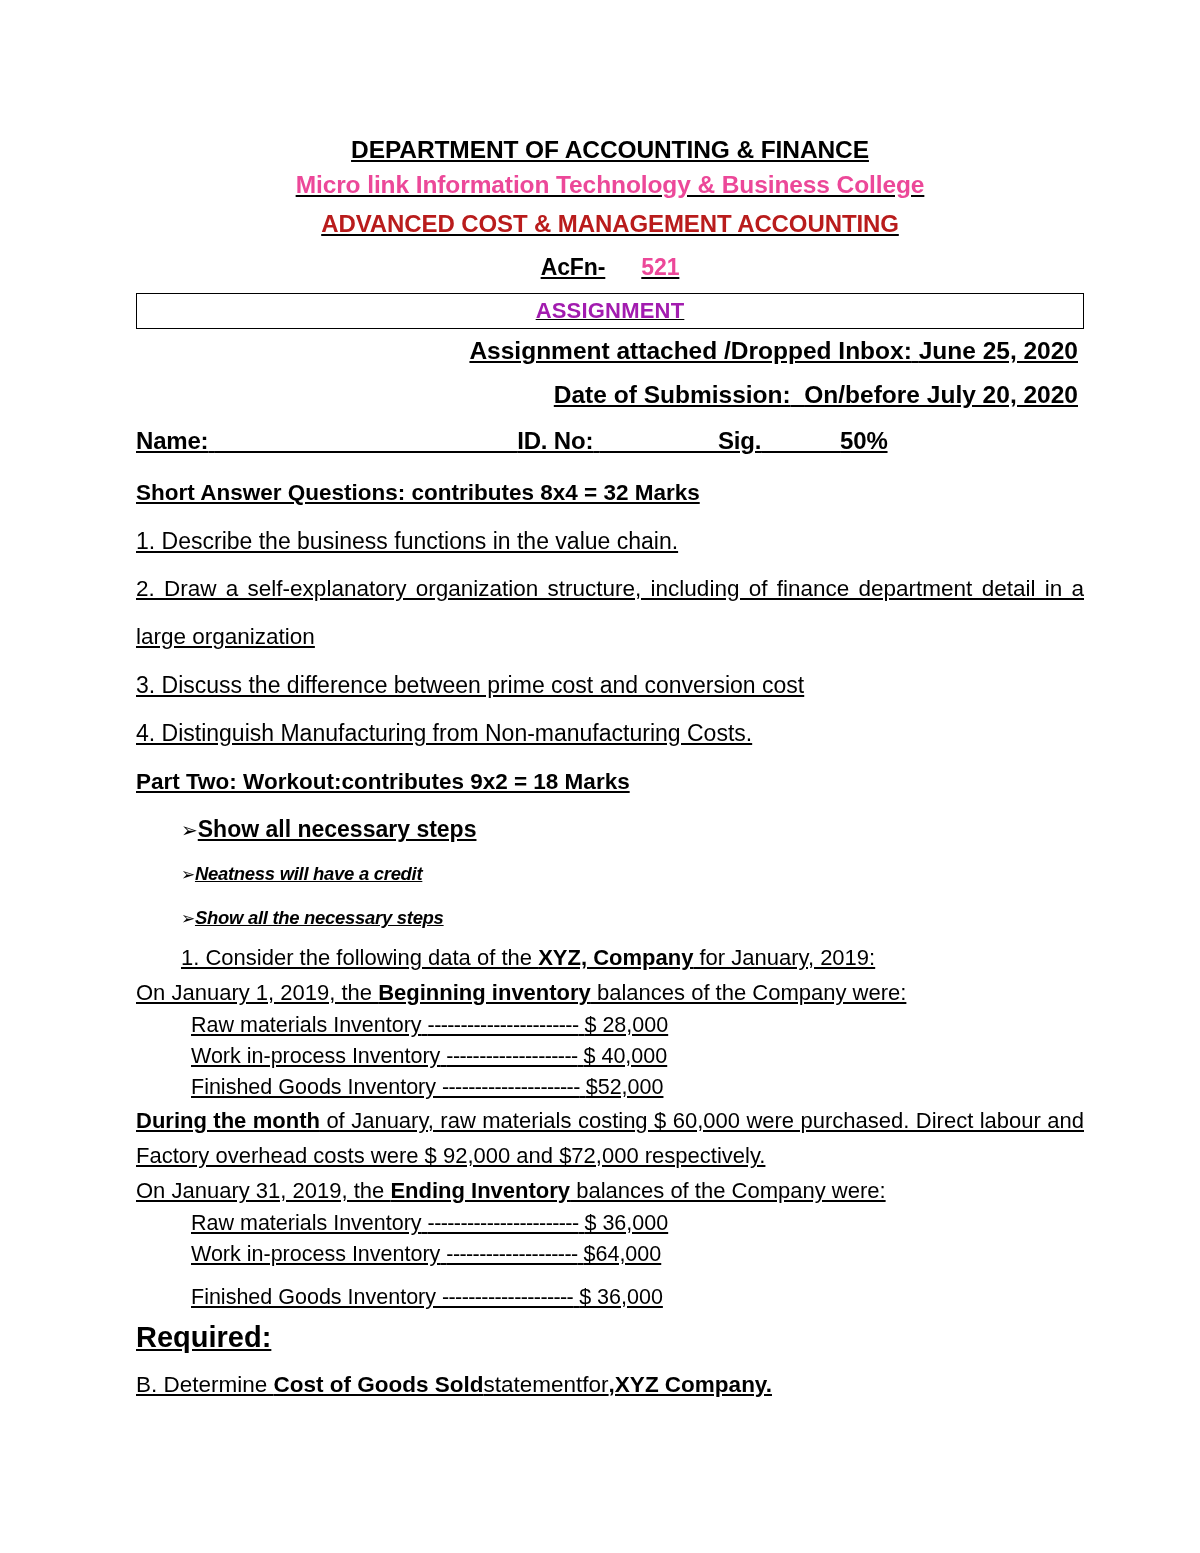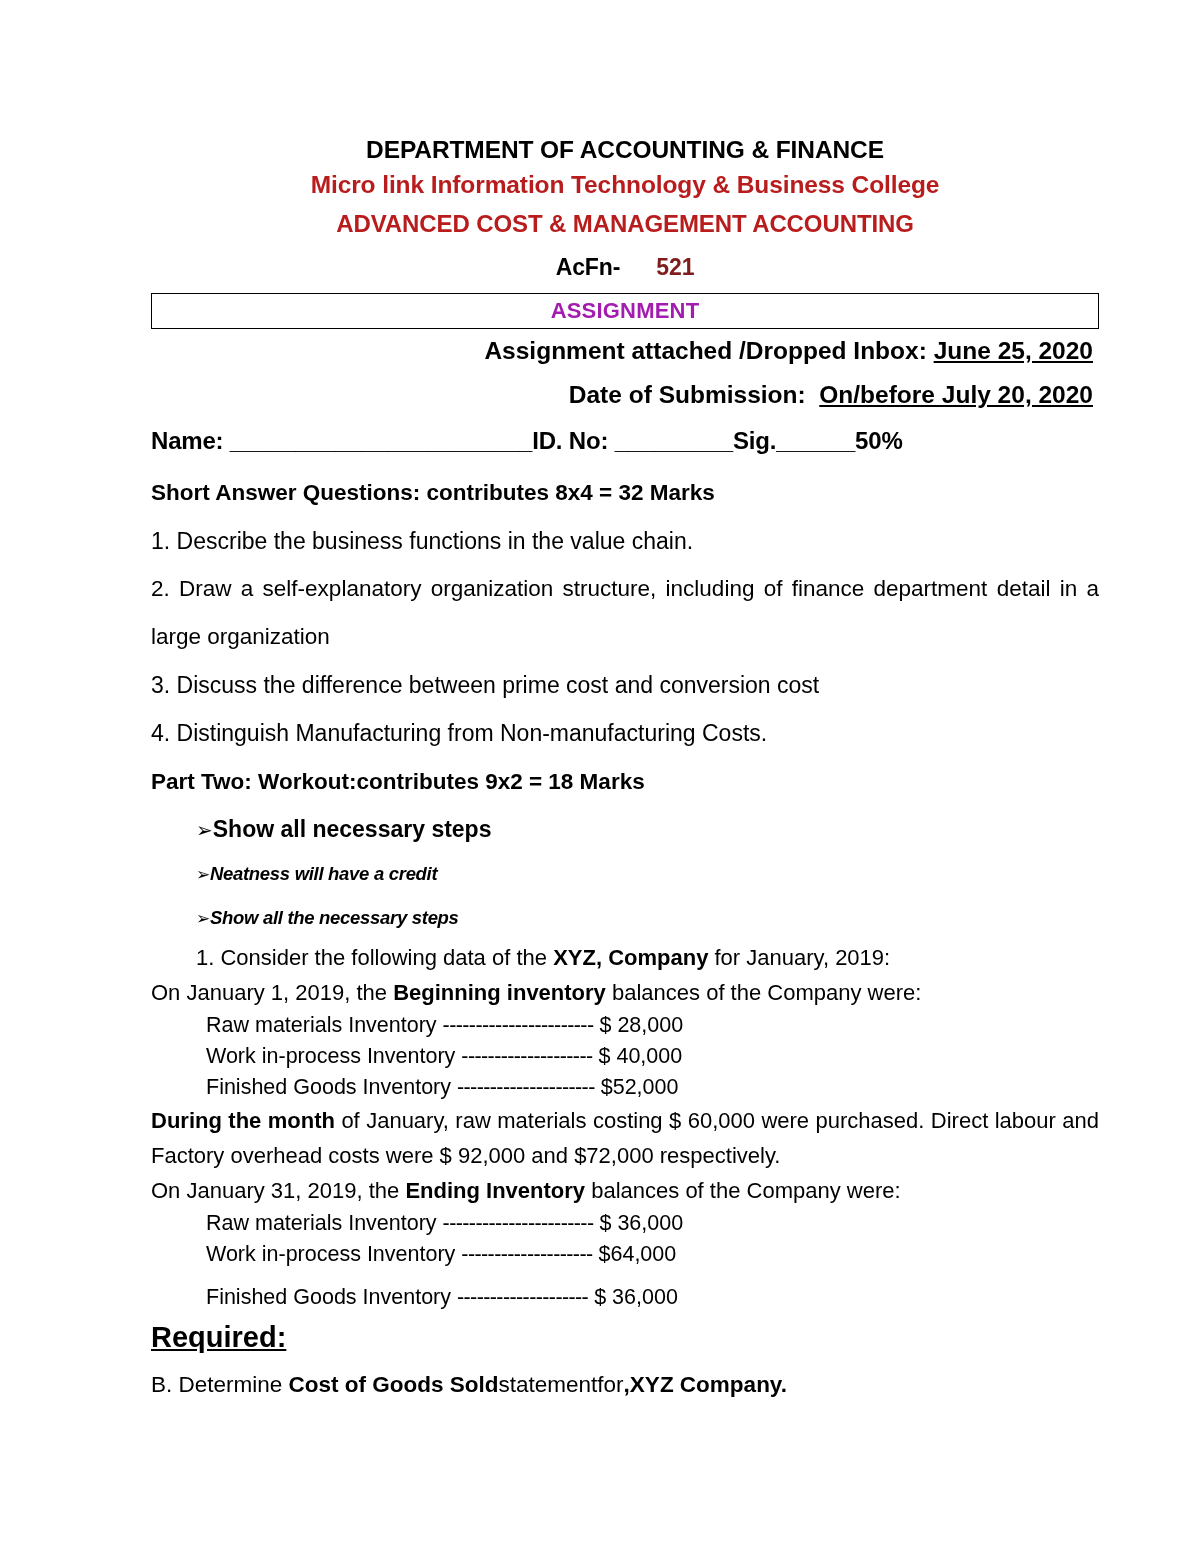--- a/index.html
+++ b/index.html
@@ -16,50 +16,51 @@
   .page {
     position: relative;
     width: 1200px;
     height: 1553px;
     background: #ffffff;
     box-sizing: border-box;
     overflow: hidden;
   }
   .content {
     position: absolute;
-    left: 151px;
+    left: 136px;
     top: 132px;
     width: 948px;
+    text-decoration: underline;
   }
 
   
   .hdr {
     text-align: center;
     font-weight: bold;
     font-size: 24.5px;
     line-height: 35px;
     letter-spacing: -0.1px;
   }
   .hdr-dept { color: #000000; }
   .hdr-college {
-    color: #b91c1c;
+    color: #ec4899;
     font-size: 24.5px;
     line-height: 36px;
   }
   .hdr-course {
     color: #b91c1c;
     font-size: 24px;
     line-height: 42px;
   }
   .hdr-code {
     color: #000000;
     font-size: 23px;
     line-height: 44px;
   }
-  .code-num { color: #7f1d1d; margin-left: 36px; }
+  .code-num { color: #ec4899; margin-left: 36px; }
 
   
   .assign-box {
     border: 1.5px solid #000000;
     height: 36px;
     line-height: 34px;
     text-align: center;
     margin-top: 4px;
     box-sizing: border-box;
   }

